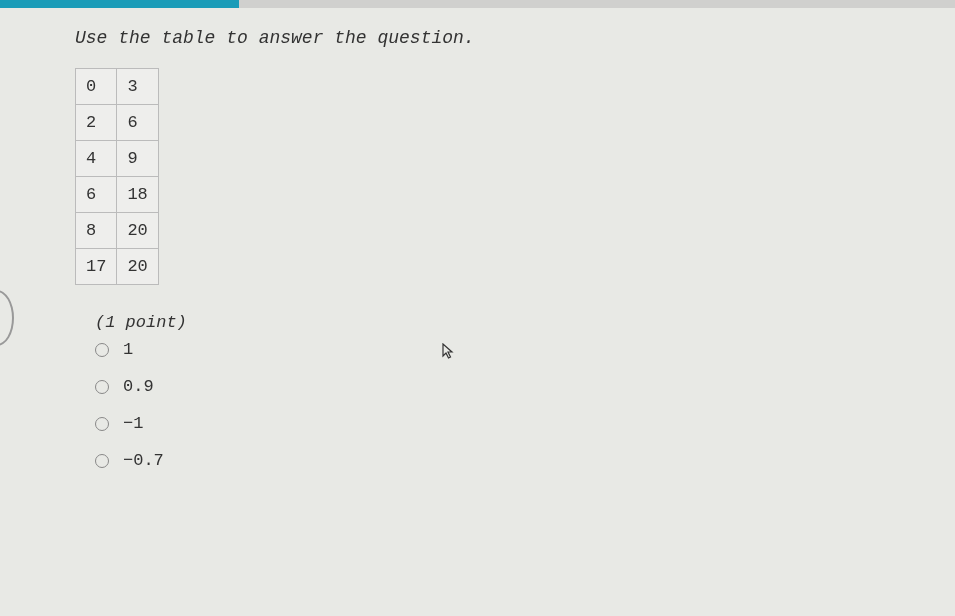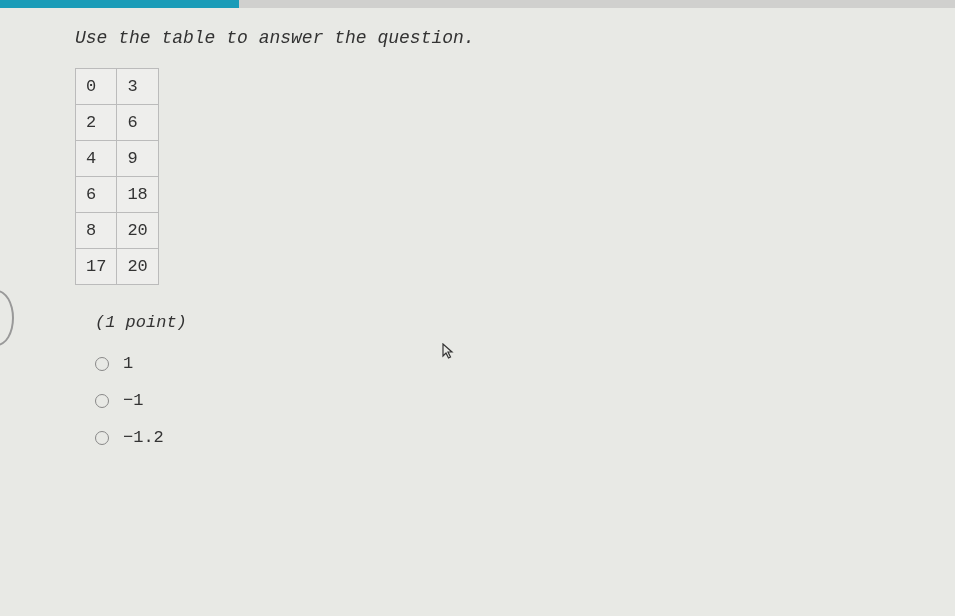--- a/index.html
+++ b/index.html
@@ -54,21 +54,21 @@
       font-size: 18px;
       color: #333;
       margin-bottom: 20px;
       line-height: 1.4;
     }
     .points {
       font-style: italic;
       font-size: 17px;
       color: #333;
       margin-left: 20px;
-      margin-bottom: 22px;
+      margin-bottom: 8px;
     }
     .options {
       margin-left: 20px;
     }
     .option {
       display: flex;
       align-items: center;
       margin-bottom: 18px;
       cursor: pointer;
     }
@@ -148,25 +148,29 @@
 
   <p class="points">(1 point)</p>
 
   <div class="options">
     <div class="option">
       <span class="radio"></span>
       <span class="option-label">1</span>
     </div>
     <div class="option">
       <span class="radio"></span>
+      <span class="option-label">0.9</span>
+    </div>
+    <div class="option">
+      <span class="radio"></span>
       <span class="option-label">−1</span>
     </div>
     <div class="option">
       <span class="radio"></span>
-      <span class="option-label">−1.2</span>
+      <span class="option-label">−0.7</span>
     </div>
   </div>
 </div>
 
 <div class="cursor-icon">
   <svg width="14" height="18" viewBox="0 0 14 18">
     <path d="M1 1 L1 13 L4 10 L6.5 15 L8.5 14 L6 9 L10 9 Z" fill="none" stroke="#333" stroke-width="1.2"></path>
   </svg>
 </div>
 

